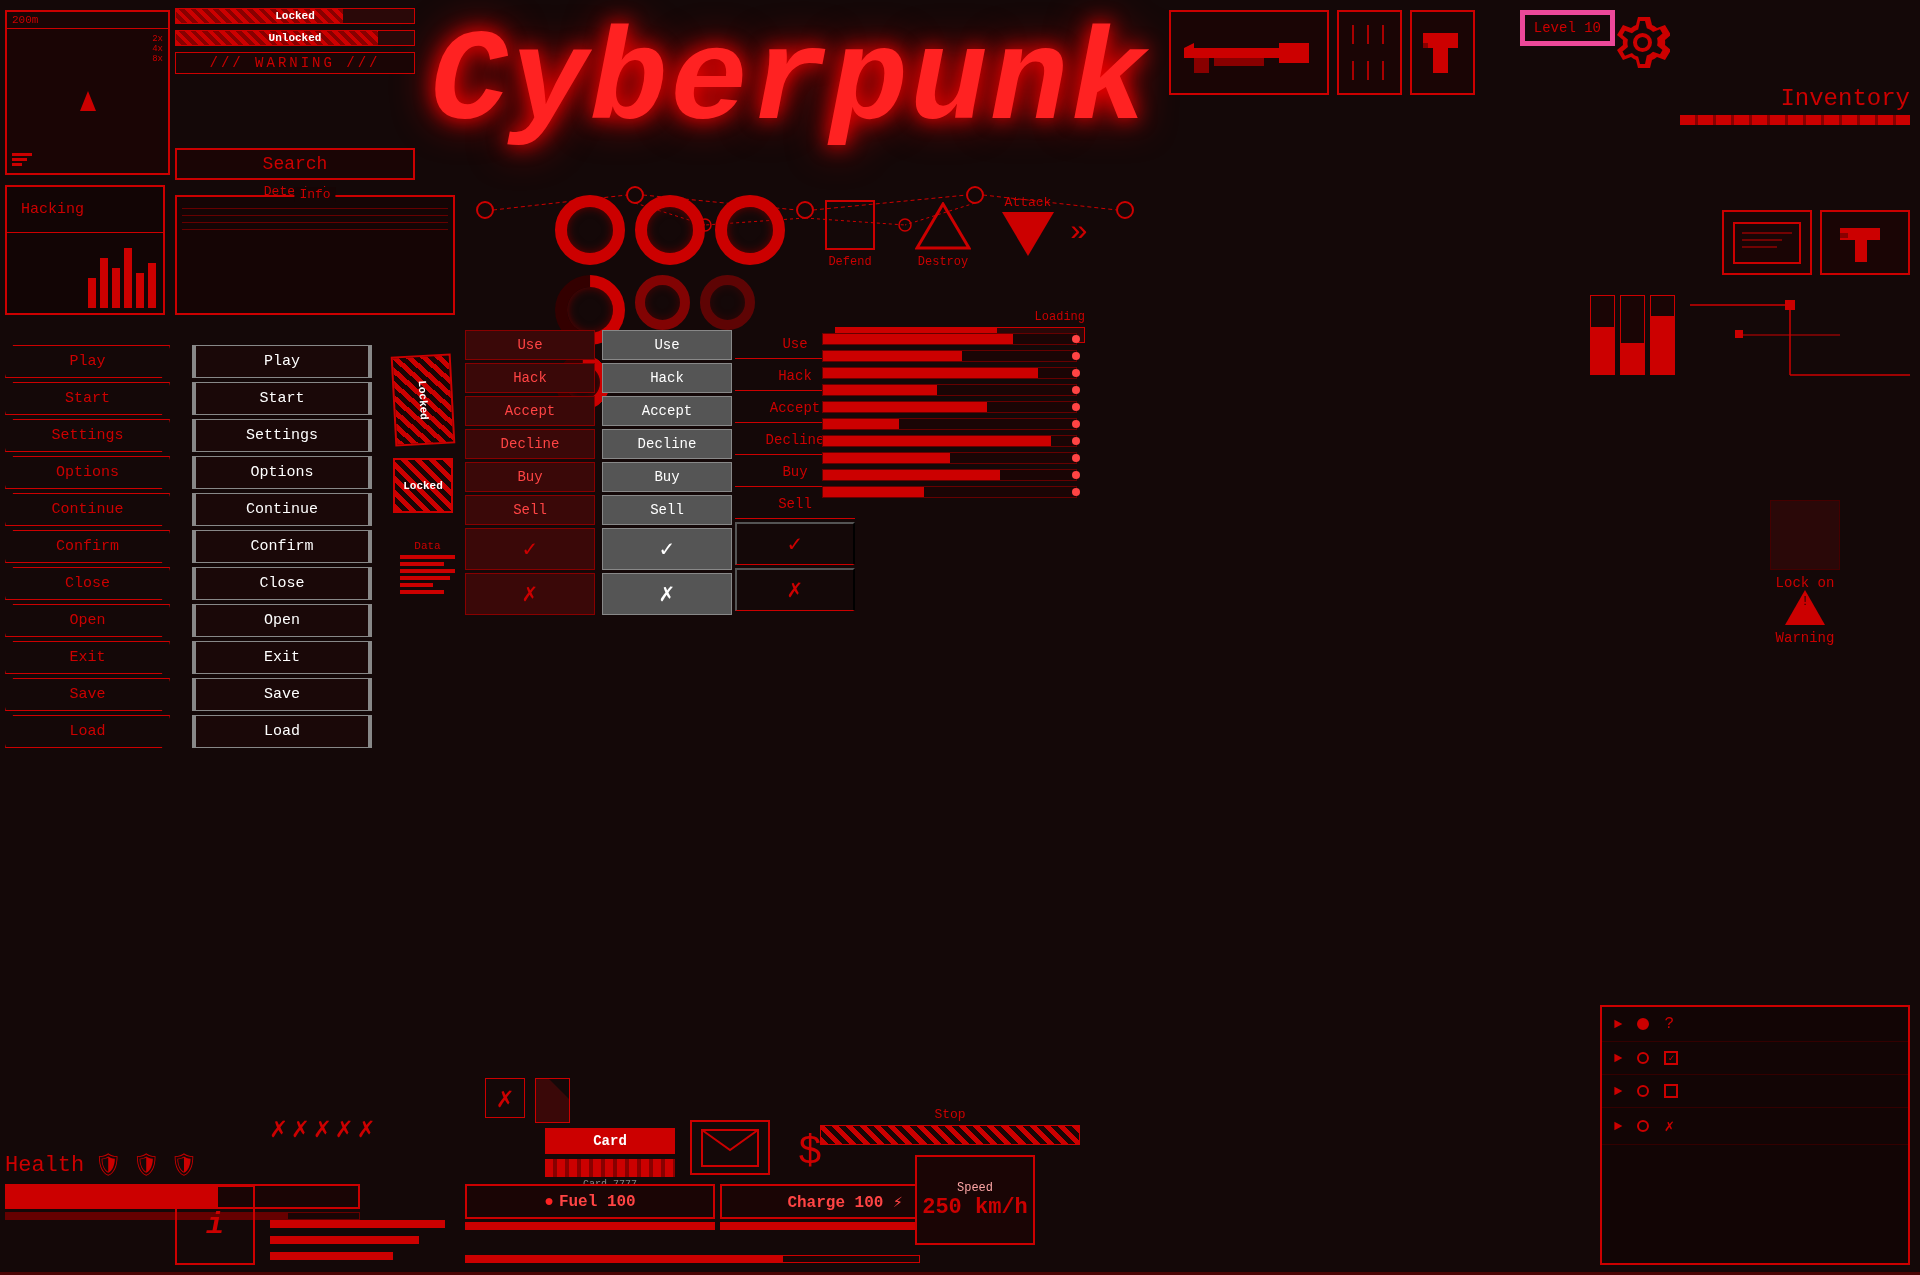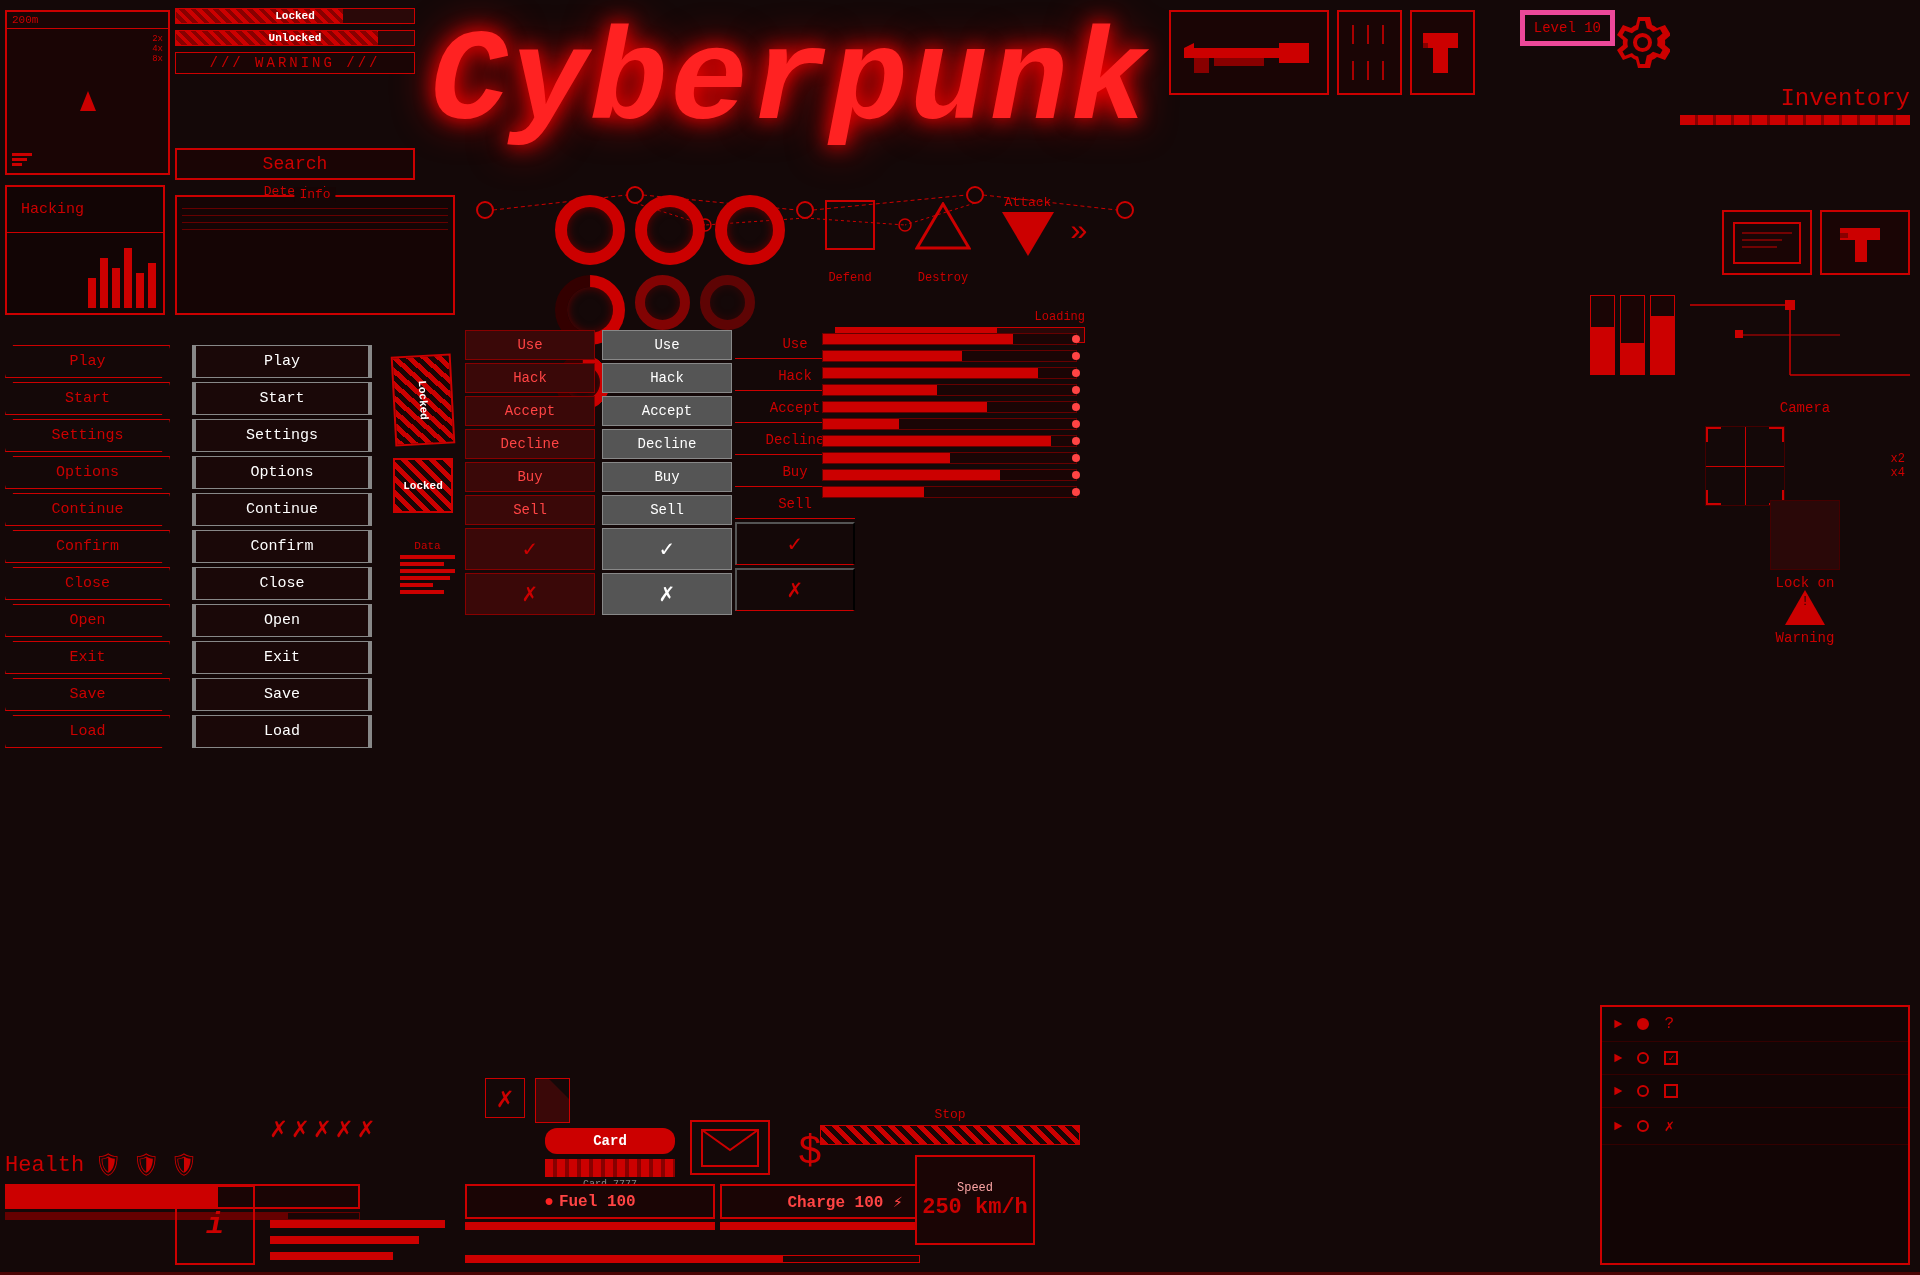--- a/index.html
+++ b/index.html
@@ -502,21 +502,21 @@
       font-size: 12px;
       color: #cc0000;
       margin-bottom: 3px;
     }
     .combat-icon-group {
       text-align: center;
     }
     .combat-label {
       font-size: 12px;
       color: #cc0000;
-      margin-top: 21px;
+      margin-top: 5px;
     }
     .square-icon {
       width: 50px;
       height: 50px;
       border: 2px solid #cc0000;
       background: transparent;
     }
     .attack-label { font-size: 13px; color: #cc0000; }
 
     
@@ -782,21 +782,20 @@
     .card-btn {
       background: #cc0000;
       color: #fff;
       font-size: 14px;
       text-align: center;
       padding: 5px;
       margin-bottom: 5px;
       font-family: 'Courier New', monospace;
       font-weight: bold;
       cursor: pointer;
-      border-radius: 12px;
     }
     .card-stripes {
       width: 100%;
       height: 18px;
       background: repeating-linear-gradient(
         90deg,
         #cc0000 0px,
         #cc0000 8px,
         #880000 8px,
         #880000 12px
@@ -1276,39 +1275,20 @@
       </div>
     </div>
     <div style="margin-bottom:5px;position:relative;">
       <div class="prog-bar-track">
         <div class="prog-bar-fill" style="width:40%"></div>
         <div class="prog-bar-dot"></div>
       </div>
     </div>
   </div>
 
-  <div class="camera-area">
-    <div class="camera-label">Camera</div>
-    <div style="display:flex;justify-content:space-between;align-items:center;">
-      <div style="display:flex;flex-direction:column;gap:3px;">
-        <div class="camera-crosshair">
-          <div class="crosshair-h"></div>
-          <div class="crosshair-v"></div>
-          <div class="crosshair-corner tl"></div>
-          <div class="crosshair-corner tr"></div>
-          <div class="crosshair-corner bl"></div>
-          <div class="crosshair-corner br"></div>
-        </div>
-      </div>
-      <div class="camera-zoom">
-        <div>x2</div>
-        <div>x4</div>
-      </div>
-    </div>
-  </div>
 
   <div class="lockon-area">
     <div class="lockon-box"></div>
     <div class="lockon-label">Lock on</div>
   </div>
 
   <div class="warning-area">
     <div style="position:relative;width:40px;height:35px;margin:0 auto;">
       <div class="warning-triangle">
         <span class="warning-exclaim">!</span>

